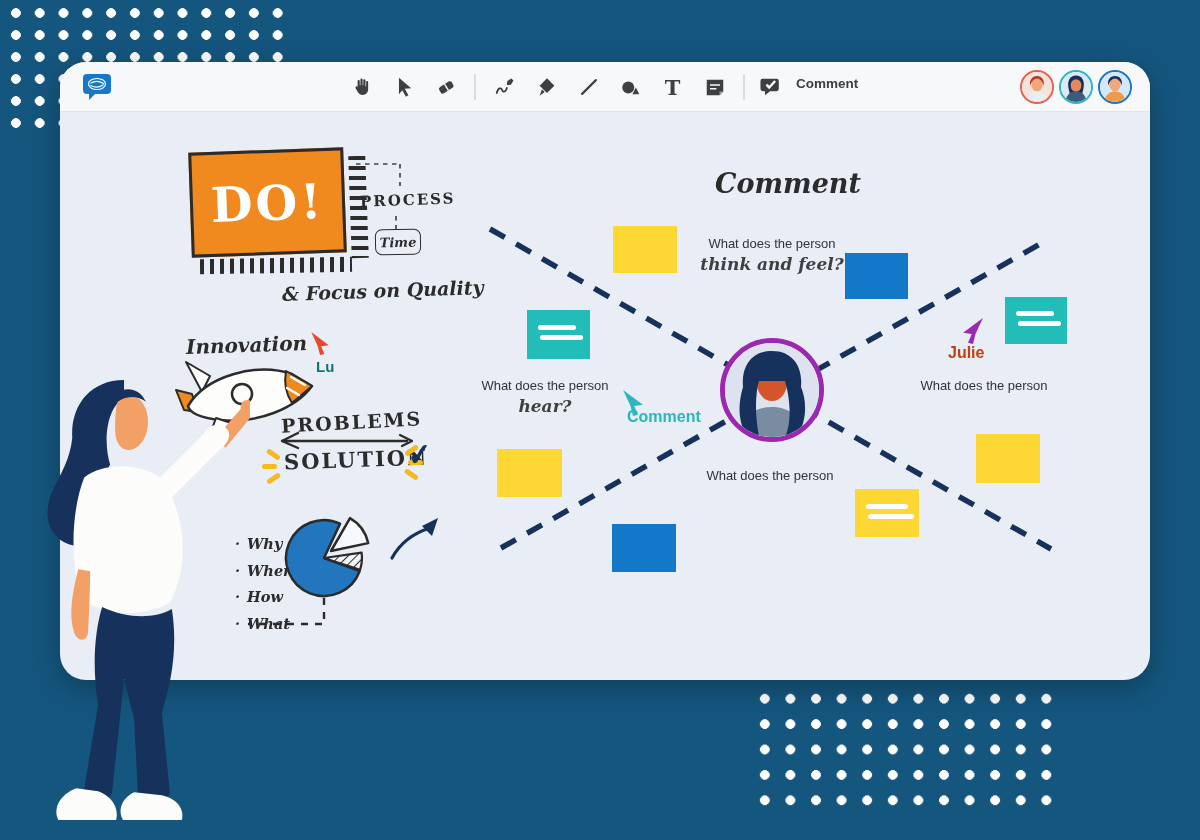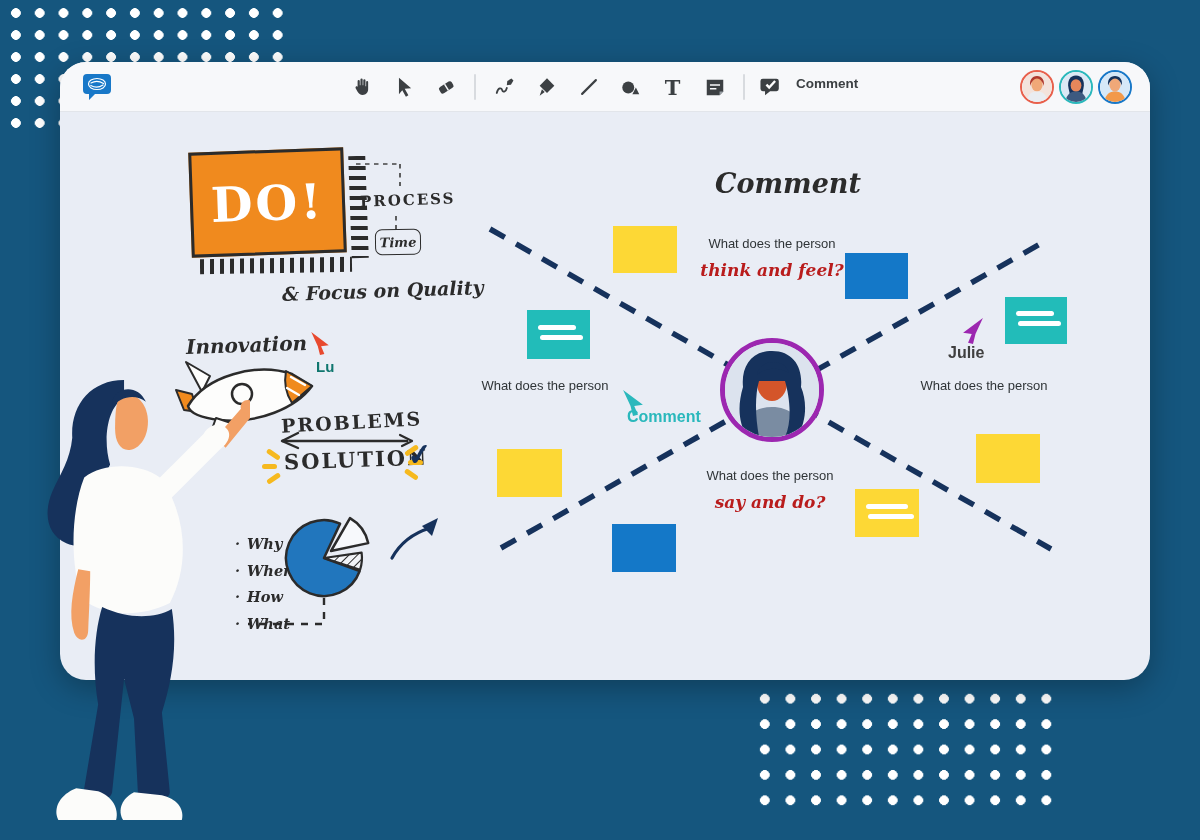--- a/index.html
+++ b/index.html
@@ -57,21 +57,21 @@
   .tick { position:absolute; width:15px; height:4.5px; border-radius:3px; background:#F6B91E; }
 
   
   .pie-list { left:175px; top:419px; font-size:14.5px; line-height:26.5px; font-weight:600; }
   .pie-list .row span.b { margin-right:7px; }
 
   
   .persona-title { left:655px; top:56px; width:120px; text-align:center; font-size:27px; font-weight:600; }
   .q { text-align:center; width:210px; }
   .q .prefix { font-size:13px; color:#2F3437; }
-  .q .focus { font-family:"DejaVu Serif", serif; font-style:italic; font-weight:700; font-size:17px; color:#b91c1c; margin-top:9px; }
+  .q .focus { font-family:"DejaVu Serif", serif; font-style:italic; font-weight:700; font-size:17px; color:#404040; margin-top:3px; }
   .q-top { left:607px; top:124px; }
   .q-left { left:380px; top:266px; }
   .q-right { left:819px; top:266px; }
   .q-bottom { left:605px; top:356px; }
 
   .sticky { position:absolute; cursor:pointer; }
   .sticky .line { position:absolute; left:11px; height:5px; border-radius:3px; background:#fff; }
   .st-yellow { background:#FDD835; } .st-blue { background:#1478C8; } .st-teal { background:#22BCB9; }
 
   .persona-avatar { left:660px; top:226px; width:104px; height:104px; border-radius:50%;
@@ -266,27 +266,27 @@
       </svg>
 
       <div class="abs persona-title hand">Comment</div>
 
       <div class="abs q q-top">
         <div class="prefix">What does the person</div>
         <div class="focus">think and feel?</div>
       </div>
       <div class="abs q q-left">
         <div class="prefix">What does the person</div>
+        <div class="focus">hear?</div>
       </div>
       <div class="abs q q-right">
         <div class="prefix">What does the person</div>
       </div>
       <div class="abs q q-bottom">
         <div class="prefix">What does the person</div>
-        <div class="focus">say and do?</div>
       </div>
 
       <div class="sticky st-yellow" style="left:553px;top:114px;width:64px;height:47px;"></div>
       <div class="sticky st-teal" style="left:467px;top:198px;width:63px;height:49px;">
         <span class="line" style="top:15px;width:38px;"></span>
         <span class="line" style="top:25px;width:43px;left:13px;"></span>
       </div>
       <div class="sticky st-yellow" style="left:437px;top:337px;width:65px;height:48px;"></div>
       <div class="sticky st-blue" style="left:552px;top:412px;width:64px;height:48px;"></div>
       <div class="sticky st-blue" style="left:785px;top:141px;width:63px;height:46px;"></div>
@@ -311,21 +311,21 @@
       </div>
 
       <svg class="abs" style="left:562px;top:278px;" width="22" height="26" viewBox="0 0 16 21">
         <path d="M0 0 L16 12 L9 13 L12 20 L8 21 L6 13 Z" fill="#2AB8BC"></path>
       </svg>
       <span class="cursor-label" style="left:567px;top:296px;color:#2AB8BC;font-size:16px;">Comment</span>
 
       <svg class="abs" style="left:902px;top:206px;transform:scale(-1,1);" width="22" height="26" viewBox="0 0 16 21">
         <path d="M0 0 L16 12 L9 13 L12 20 L8 21 L6 13 Z" fill="#9C27B0"></path>
       </svg>
-      <span class="cursor-label" style="left:888px;top:232px;color:#404040;font-size:16px;">Julie</span>
+      <span class="cursor-label" style="left:888px;top:232px;color:#c2410c;font-size:16px;">Julie</span>
 
     </div>
   </div>
 
   <svg class="presenter" viewBox="0 0 230 470">
 
     <path d="M104 8 C70 8 50 34 52 66 C50 88 40 102 32 120 C22 144 28 164 46 172 C63 179 80 171 86 156 C79 134 81 110 90 93 C83 70 86 36 104 26 Z" fill="#16325C"></path>
 
     <path d="M103 22 C117 20 128 33 128 50 C128 64 121 76 111 78 C101 80 95 71 95 57 C95 42 96 24 103 22 Z" fill="#F2A065"></path>
     <path d="M92 30 C96 14 118 12 126 30 C116 22 100 24 92 36 Z" fill="#16325C"></path>

